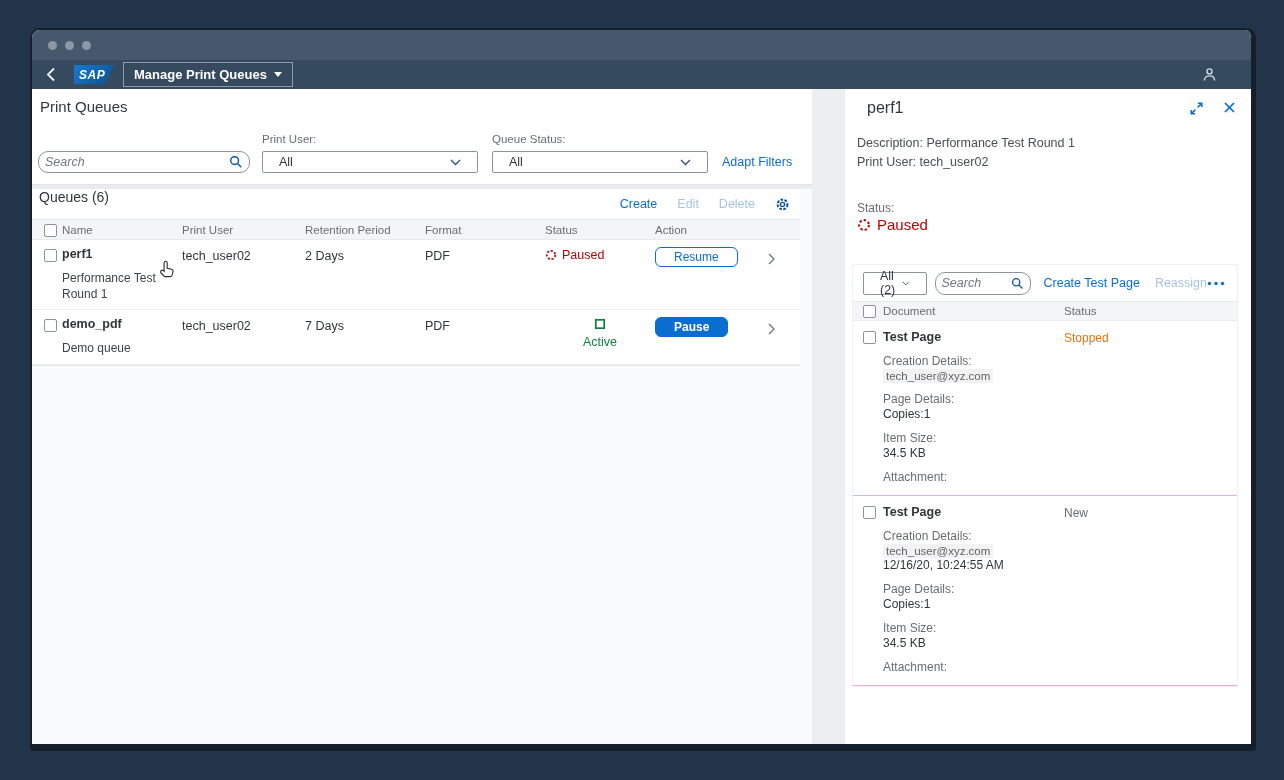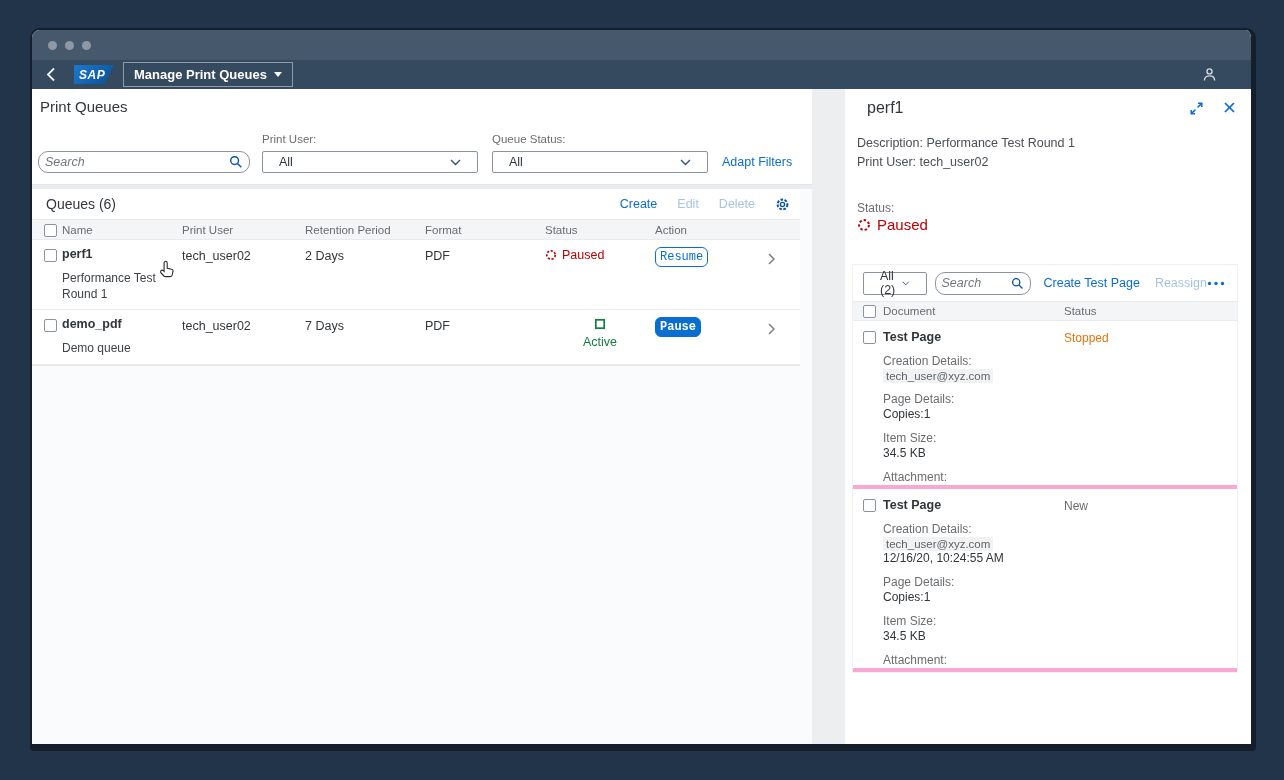--- a/index.html
+++ b/index.html
@@ -43,36 +43,36 @@
   .select { position:absolute; top:62px; width:216px; height:22px; border:1px solid #8b949e; border-radius:2px;
     background:#fff; display:flex; align-items:center; justify-content:space-between; padding:0 16px; font-size:12.5px; color:#32363a; cursor:pointer; }
   .link { color:#0a6ed1; font-size:12.5px; text-decoration:none; cursor:pointer; }
   .link.disabled { color:#a8c3e0; cursor:default; }
   .adapt { position:absolute; left:690px; top:66px; }
 
   .gap-h { height:5px; background:#e9ebee; }
 
   
   .table-card { width:768px; background:#fff; border-bottom:1px solid #e2e5e8; }
-  .tbl-toolbar { height:30px; display:flex; align-items:center; padding:0 10px 0 14px; }
+  .tbl-toolbar { height:30px; display:flex; padding:0 10px 0 7px; }
   .tbl-title { font-size:14px; color:#32363a; }
   .tbl-actions { margin-left:auto; display:flex; align-items:center; gap:20px; }
   .grid { display:grid; grid-template-columns:18px 120px 123px 120px 120px 110px 113px 20px; padding:0 4px 0 12px; }
   .thead { height:21px; background:#f4f5f7; border-top:1px solid #e8eaec; border-bottom:1px solid #e8eaec;
     color:#6a6d70; font-size:11.5px; align-items:center; }
   .cb { width:13px; height:13px; border:1px solid #8b949e; border-radius:2px; background:#fff; margin-top:1px; cursor:pointer; }
   .trow { border-bottom:1px solid #ebedef; font-size:12.5px; color:#32363a; padding-top:7px; padding-bottom:7px; align-items:start; cursor:pointer; }
   .trow .cb { margin-top:2px; }
   .qname { font-weight:bold; }
   .qdesc { margin-top:10px; font-size:12px; color:#3f4348; line-height:1.3; padding-right:10px; }
   .cellpad { padding-top:2px; }
   .status-cell { display:flex; align-items:center; gap:5px; padding-top:1px; }
   .st-paused { color:#bb0000; } .st-active { color:#107e3e;flex-direction:column; }
   .st-stopped { color:#e9730c; } .st-new { color:#6a6d70; }
-  .btn { height:20px; padding:0 4px; border-radius:6px; font-size:12px; cursor:pointer; font-family:Liberation Mono, monospace; }
+  .btn { height:20px; padding:0 18px; border-radius:6px; font-size:12px; cursor:pointer; font-family:Liberation Sans, sans-serif; }
   .btn-outline { border:1px solid #0a6ed1; color:#0a6ed1; background:#fff; }
   .btn-solid { border:1px solid #0a6ed1; background:#0a6ed1; color:#fff; font-weight:bold; }
   .rowchev { padding-top:6px; }
 
   
   .d-title { position:absolute; left:22px; top:10px; font-size:16px; color:#32363a; }
   .d-icons { position:absolute; right:16px; top:13px; display:flex; gap:21px; }
   .d-icons > span { cursor:pointer; display:flex; }
   .d-line { position:absolute; left:12px; font-size:12.5px; color:#4a4f55; }
   .d-desc { top:47px; } .d-user { top:66px; }
@@ -82,21 +82,21 @@
   .doclist { position:absolute; left:7px; right:13px; top:175px; border:1px solid #eef0f2; }
   .dl-toolbar { height:36px; display:flex; align-items:center; padding:0 8px 0 10px; }
   .dl-select { position:static; width:98px; height:23px; }
   .dl-search { position:static; width:96px; height:23px; margin-left:8px; }
   .dl-create { margin-left:13px; white-space:nowrap; }
   .dl-reassign { margin-left:15px; white-space:nowrap; }
   .dl-dots { margin-left:auto; margin-right:4px; cursor:pointer; display:flex; }
   .dl-grid { display:grid; grid-template-columns:20px 181px 1fr; padding-left:10px; }
   .dl-head { height:20px; background:#f4f5f7; border-top:1px solid #e8eaec; border-bottom:1px solid #e8eaec;
     align-items:center; font-size:11.5px; color:#6a6d70; }
-  .dl-row { padding-top:9px; border-bottom:4px solid #f9a8d4; font-size:12.5px; color:#32363a; }
+  .dl-row { padding-top:9px; padding-bottom:10px; border-bottom:1px solid #f9a8d4; font-size:12.5px; color:#32363a; }
   .dl-name { font-weight:bold; }
   .dl-status { font-size:12px; padding-top:1px; }
   .dl-details { grid-column:2 / 4; font-size:12px; }
   .grp { margin-top:9px; }
   .grp-label { color:#6a6d70; line-height:15px; }
   .grp-val { color:#32363a; line-height:15px; }
   .redacted { display:inline-block; background:#f2f2f2; color:#5d646c; filter:blur(.7px); font-size:11.5px; padding:0 3px; line-height:14px; }
 
   .cursor-hand { position:absolute; left:160px; top:260px; }
 </style>

